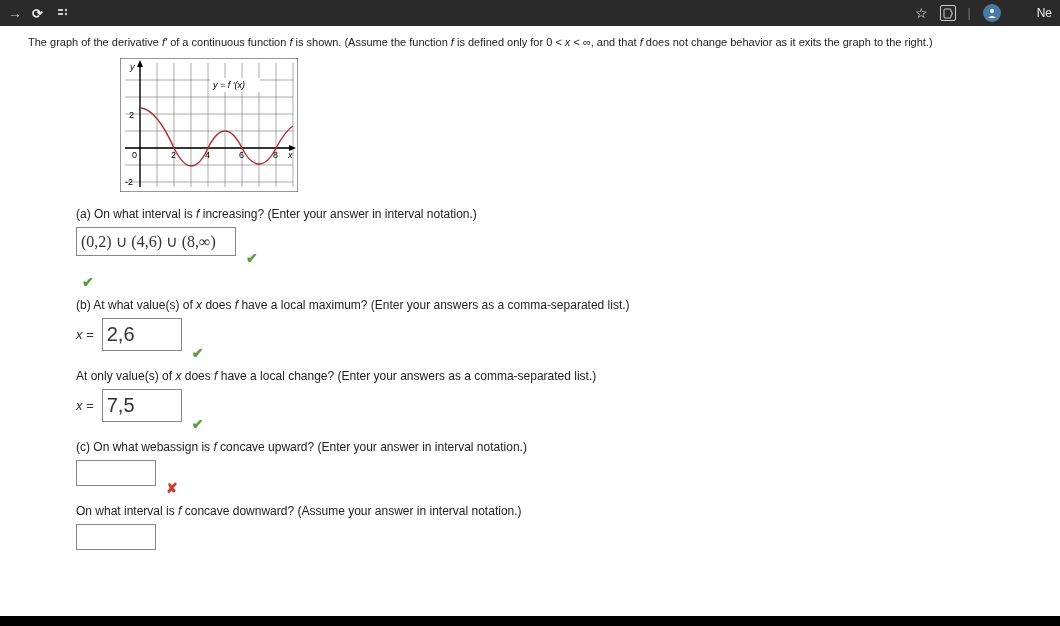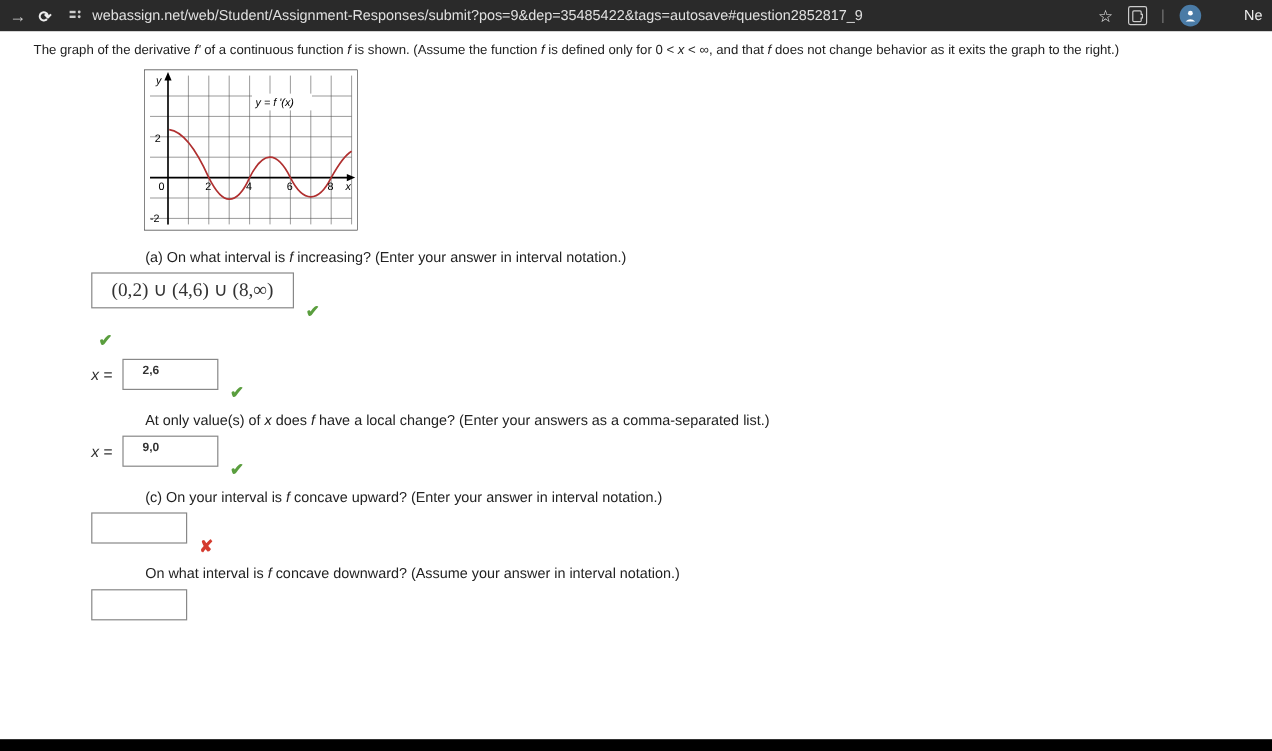--- a/index.html
+++ b/index.html
@@ -59,41 +59,40 @@
   }
   
   .qblock {
     margin-left: 48px;
     margin-bottom: 18px;
   }
   .qprompt {
     font-size: 12px;
     color: #222;
     margin-bottom: 6px;
-    margin-left: 45px;
   }
   .qprompt .ital { font-style: italic; }
   .answer-row {
     display: flex;
     align-items: center;
     gap: 4px;
   }
   .answer-box {
     border: 1px solid #888;
     background: #fff;
-    padding: 4px 16px;
+    padding: 4px 4px;
     min-width: 80px;
     min-height: 26px;
     font-family: 'Times New Roman', serif;
     font-size: 16px;
     display: inline-flex;
-    align-items: flex-start;
+    align-items: center;
   }
   .answer-box.wide { min-width: 160px; }
-  .answer-box.small { min-width: 56px; font-size:10px; font-family: Arial, sans-serif; font-weight: bold;}
+  .answer-box.small { min-width: 56px; font-size:20px; font-family: Arial, sans-serif;}
   .answer-box.empty { min-width: 80px; height:26px; }
   .xprefix { font-style: italic; font-size:13px; margin-right:4px;}
   .mark {
     font-size: 14px;
     font-weight: bold;
     align-self: flex-end;
     margin-left: 6px;
     margin-bottom: -10px;
   }
   .mark.correct { color: #5a9e3e; }
@@ -114,21 +113,20 @@
   <span class="reload">⟳</span>
   <div class="url-box">
     <span class="site-icon">
       <svg width="14" height="14" viewBox="0 0 14 14">
           <rect x="1" y="3" width="5" height="2" fill="#ccc"></rect>
           <rect x="1" y="7" width="5" height="2" fill="#ccc"></rect>
           <circle cx="9" cy="4" r="1.2" fill="#ccc"></circle>
           <circle cx="9" cy="8" r="1.2" fill="#ccc"></circle>
         </svg>
     </span>
-    <span>webassign.net/web/Student/Assignment-Responses/submit?pos=9&amp;dep=35485422&amp;tags=autosave#question2852817_9</span>
   </div>
   <div class="browser-icons">
     <span class="star">☆</span>
     <span class="ext-icon">
       <svg width="12" height="12" viewBox="0 0 12 12">
           <path d="M3 2 h5 a1 1 0 0 1 1 1 v2 h1 v3 h-1 v2 a1 1 0 0 1 -1 1 h-5 a1 1 0 0 1 -1 -1 v-7 a1 1 0 0 1 1 -1 z" fill="none" stroke="#ccc" stroke-width="1"></path>
         </svg>
     </span>
     <span class="divider">|</span>
     <span class="avatar">
@@ -204,45 +202,48 @@
     </div>
   </div>
 
   <div class="qblock">
     <div class="answer-row">
       <span class="mark correct">✔</span>
     </div>
   </div>
 
   <div class="qblock">
+    <div class="qprompt">
+      <span>(b) At what value(s) of </span><span class="ital">x</span><span> does </span><span class="ital">f</span><span> have a local maximum? (Enter your answers as a comma-separated list.)</span>
+    </div>
     <div class="answer-row">
       <span class="xprefix">x = </span>
       <div class="answer-box small" style="min-width:80px">
           <span>2,6</span>
         </div>
       <span class="mark correct">✔</span>
     </div>
   </div>
 
   <div class="qblock">
     <div class="qprompt">
       <span>At only value(s) of </span><span class="ital">x</span><span> does </span><span class="ital">f</span><span> have a local change? (Enter your answers as a comma-separated list.)</span>
     </div>
     <div class="answer-row">
       <span class="xprefix">x = </span>
       <div class="answer-box small" style="min-width:80px">
-          <span>9,0</span>
-        </div>
-      <span class="mark correct">✔</span>
-    </div>
-  </div>
-
-  <div class="qblock">
-    <div class="qprompt">
-      <span>(c) On your interval is </span><span class="ital">f</span><span> concave upward? (Enter your answer in interval notation.)</span>
+          <span>7,5</span>
+        </div>
+      <span class="mark correct">✔</span>
+    </div>
+  </div>
+
+  <div class="qblock">
+    <div class="qprompt">
+      <span>(c) On what webassign is </span><span class="ital">f</span><span> concave upward? (Enter your answer in interval notation.)</span>
     </div>
     <div class="answer-row">
       <div class="answer-box empty">
           <span></span>
         </div>
       <span class="mark wrong">✘</span>
     </div>
   </div>
 
   <div class="qblock" style="margin-bottom:4px">

